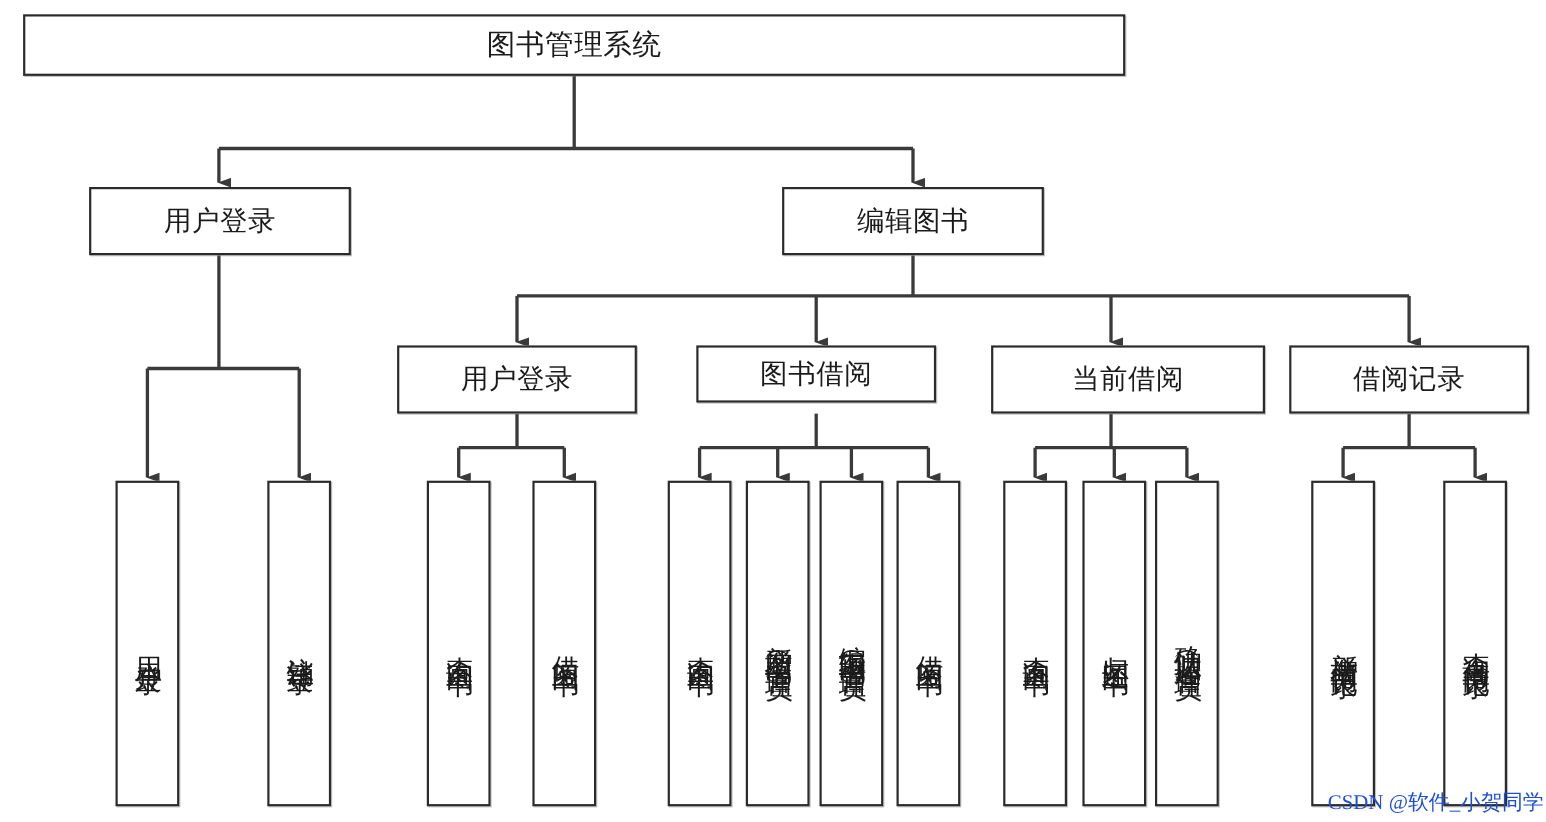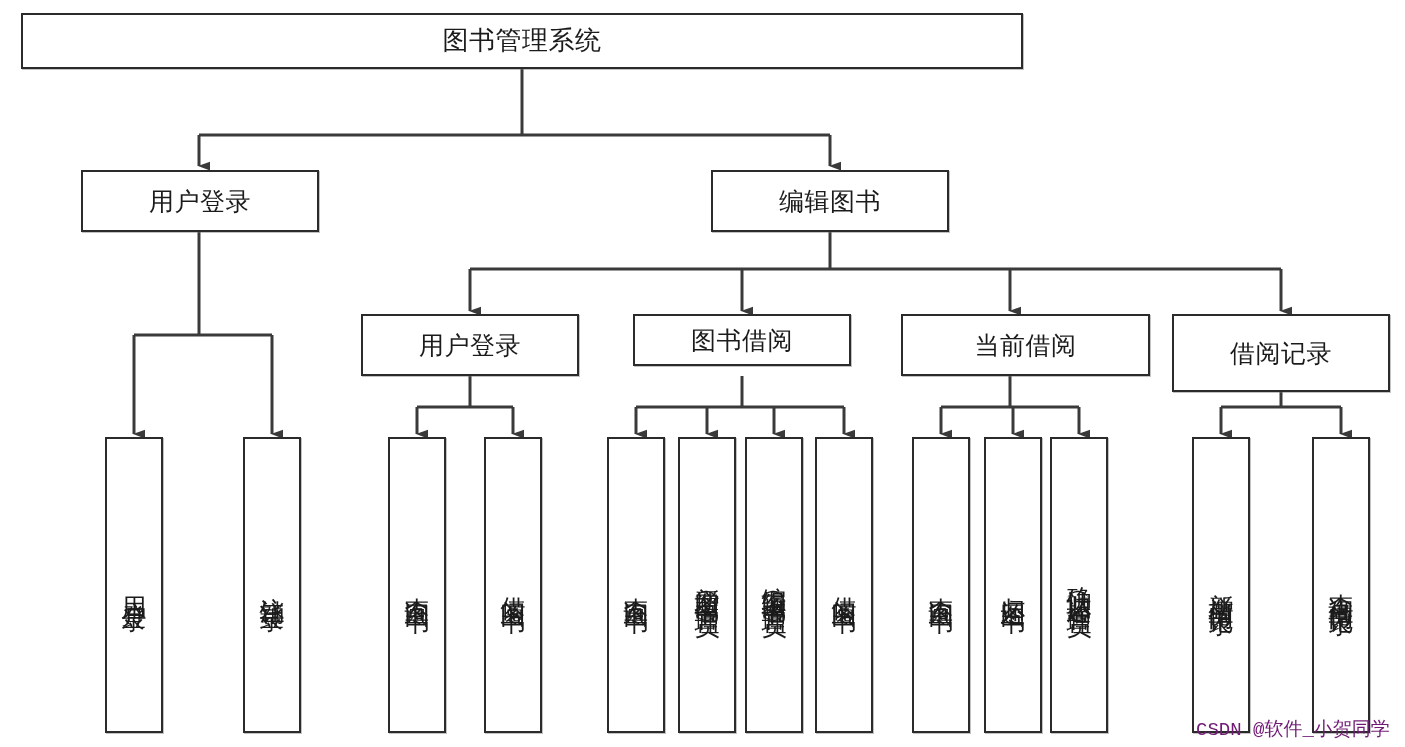--- a/index.html
+++ b/index.html
@@ -62,23 +62,24 @@
     letter-spacing: 4px;
     white-space: nowrap;
   }
   
   .node.v {
     align-items: center;
   }
   .watermark {
     position: absolute;
     font-size: 19px;
-    color: #701a75;
+    color: #1d4ed8;
     white-space: nowrap;
-    font-family: Liberation Mono, monospace;
+    font-family: Liberation Serif, serif;
+    margin-left: 11px;
   }
 </style>
 </head>
 <body>
 
 <div id="stage">
 
   <svg id="edges" viewBox="0 0 1405 747" xmlns="http://www.w3.org/2000/svg">
     <defs>
       <marker id="ah" markerWidth="10" markerHeight="12" refX="4.6" refY="11" orient="auto" markerUnits="userSpaceOnUse">
@@ -142,21 +143,21 @@
 
   <div class="node h" style="left:361px;top:314px;width:218px;height:62px;">
     <span class="lbl">用户登录</span>
   </div>
   <div class="node h" style="left:633px;top:314px;width:218px;height:52px;">
     <span class="lbl">图书借阅</span>
   </div>
   <div class="node h" style="left:901px;top:314px;width:249px;height:62px;">
     <span class="lbl">当前借阅</span>
   </div>
-  <div class="node h" style="left:1172px;top:314px;width:218px;height:78px;">
+  <div class="node h" style="left:1172px;top:314px;width:218px;height:62px;">
     <span class="lbl">借阅记录</span>
   </div>
 
   <div class="node v" style="left:105px;top:437px;width:58px;height:296px;">
     <span class="lbl">用户登录</span>
   </div>
   <div class="node v" style="left:243px;top:437px;width:58px;height:296px;">
     <span class="lbl">注销登录</span>
   </div>
 

